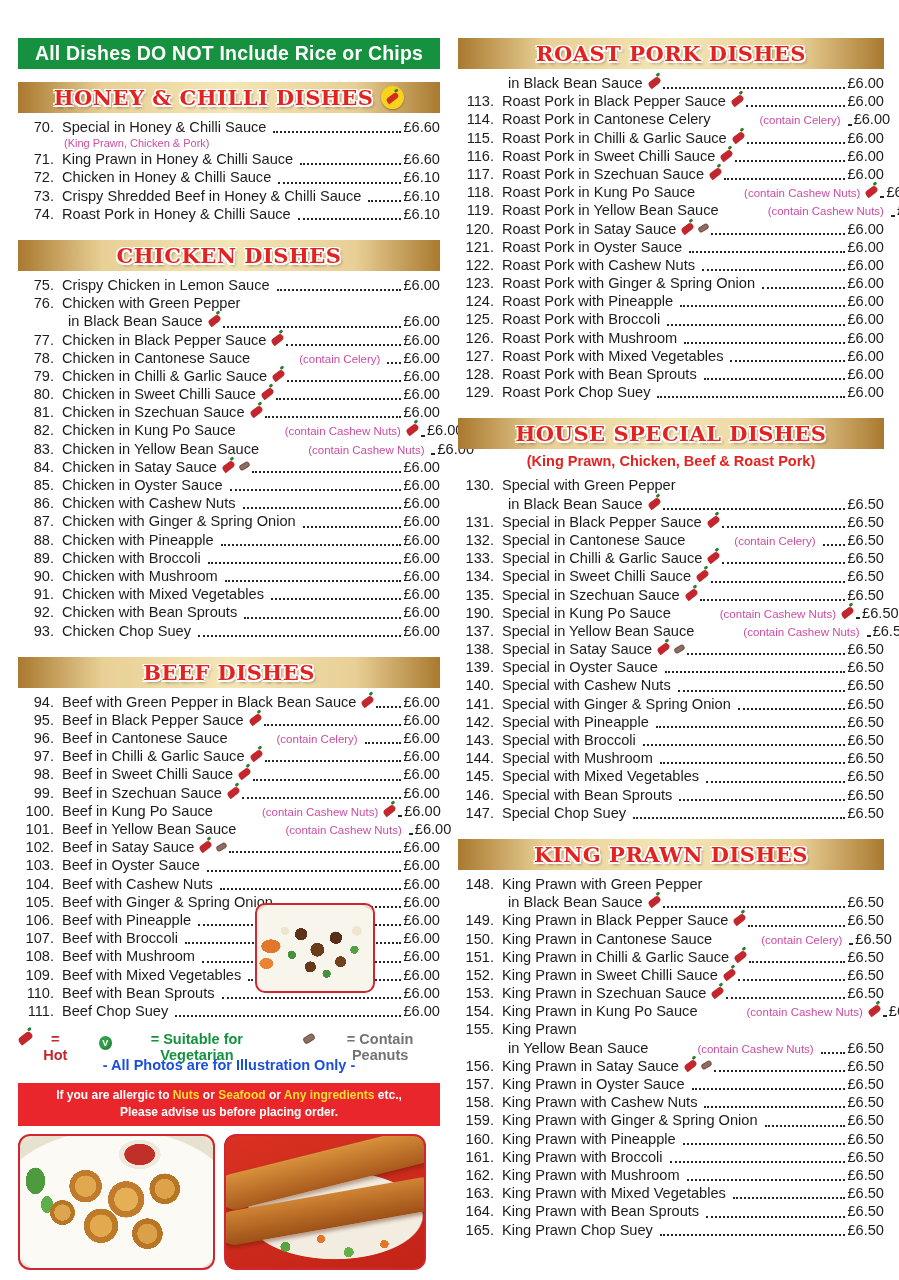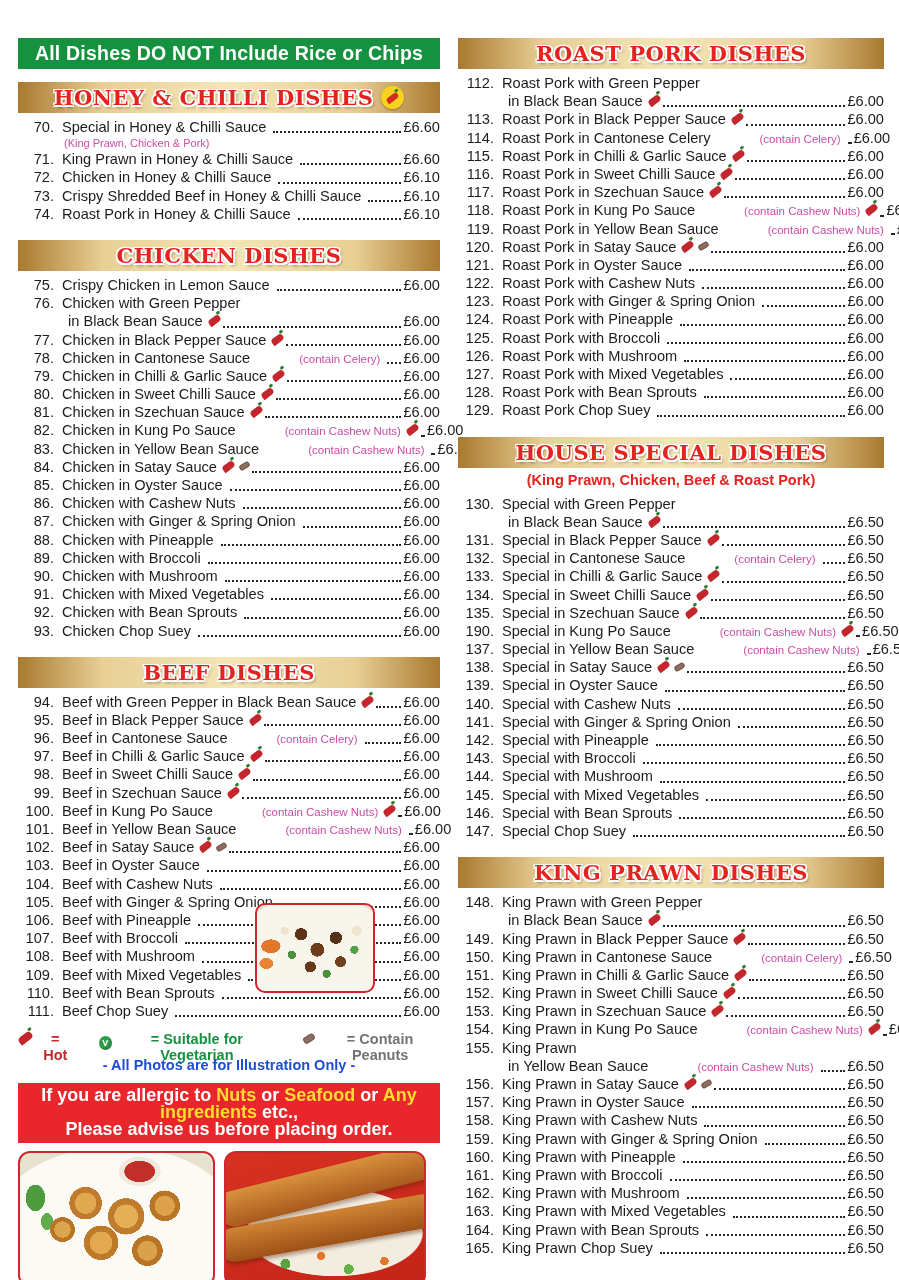--- a/index.html
+++ b/index.html
@@ -79,21 +79,21 @@
     box-shadow:inset -2px -2px 0 rgba(0,0,0,0.15);}
   .ic-veg::before{content:"V";color:#fff;font-size:9px;font-weight:bold;font-family:"Liberation Sans",sans-serif;}
   .legend .ic-peanut{width:13px;height:7px;}
   .leg-hot{color:#c3262c;}
   .leg-veg{color:#16913f;}
   .leg-peanut{color:#737373;}
   .legend-note{color:#1d4ed8;font-weight:bold;font-size:14.5px;height:18px;line-height:16px;}
 
   
   .allergy{
-    margin-top:8px;background:#e8262b;color:#fff;font-weight:bold;font-size:18px;
+    margin-top:8px;background:#e8262b;color:#fff;font-weight:bold;font-size:12px;
     text-align:center;padding:4px 2px 5px;line-height:17px;
   }
   .allergy .hl{color:#ffdd30;}
 
   
   .photos-row{margin-top:8px;display:flex;gap:9px;}
   .photo{height:136px;border:2.5px solid #cf2630;border-radius:12px;box-sizing:border-box;overflow:hidden;position:relative;}
   .photo-balls{width:197px;
     background:
       radial-gradient(ellipse 26px 18px at 62% 14%, #c03028 0 58%, #efe9dd 60% 80%, transparent 81%),
@@ -680,24 +680,20 @@
     <section class="menu-section">
         <div class="band">
           <span class="band-title">ROAST PORK DISHES</span>
 
         </div>
 
         <div class="items">
 
         <div class="item">
             <div class="row">
-                <span class="num">112.</span>
-                <span class="name">Roast Pork with Green Pepper</span>
-              </div>
-            <div class="row">
                 <span class="num"></span>
                 <span class="name"><span class="nm">in Black Bean Sauce</span><span class="icset">
                     <span class="ic ic-hot"></span>
                   </span></span>
                 <span class="dots"></span>
                 <span class="price">£6.00</span>
               </div>
 
           </div>
             <div class="item">

